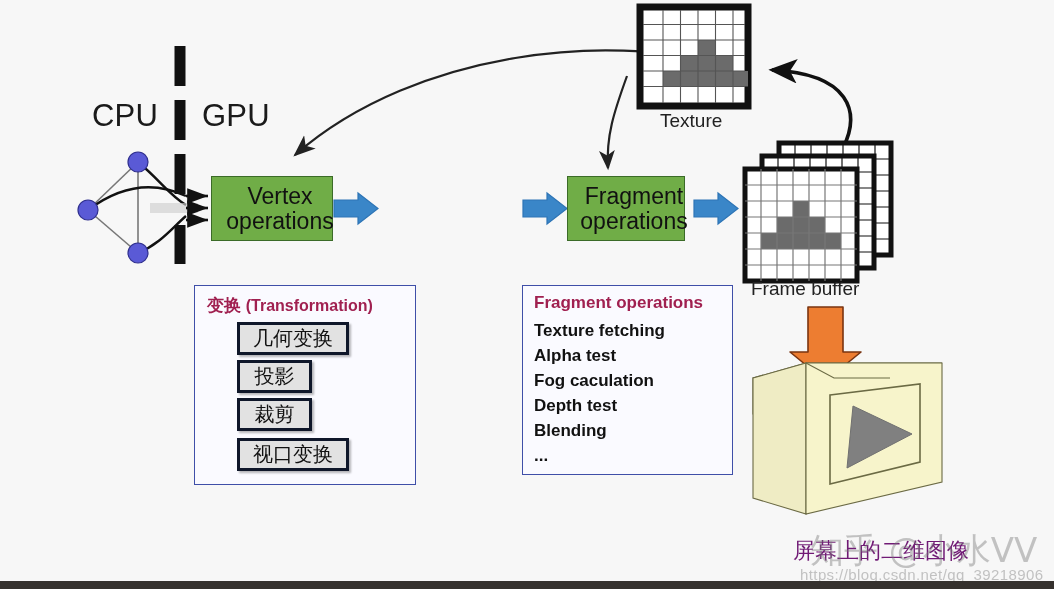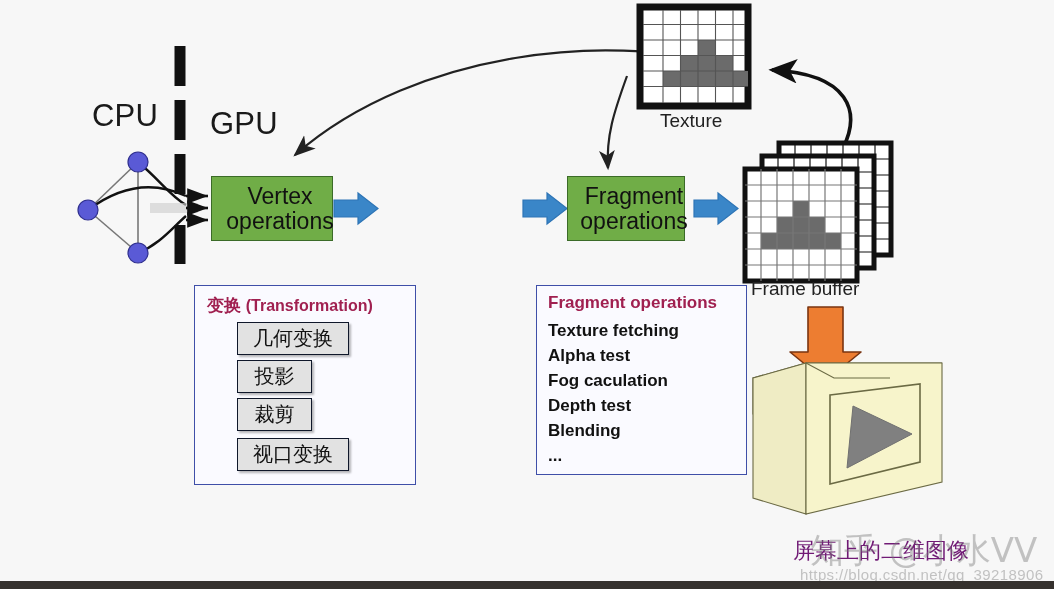--- a/index.html
+++ b/index.html
@@ -54,21 +54,21 @@
   }
   .panel-title .en{font-size:16px;}
   .frag-line{
     font-weight:bold;font-size:17px;color:#111;white-space:nowrap;
     line-height:25px;
   }
 
   
   .tbox{
     background:#e2e2e2;
-    border:1px solid #0f172a;
+    border:3px solid #0f172a;
     box-sizing:border-box;
     display:flex;align-items:center;justify-content:center;
     font-size:20px;color:#111;white-space:nowrap;
     box-shadow:1.5px 1.5px 2px rgba(0,0,0,.28);
   }
 
   
   .wm{
     color:rgba(120,120,120,.42);
     font-size:34px;white-space:nowrap;
@@ -260,21 +260,21 @@
 
     <g>
       <path d="M224,330 C208,334 206,349 215,356 C206,352 205,364 213,366 L206,374 L224,370 L212,362" fill="#e2703a" stroke="#8f3c10" stroke-width="1.2" stroke-linejoin="round"></path>
       <path d="M224,356 C208,360 206,375 215,382 C206,378 205,390 213,392 L206,400 L224,396 L212,388" fill="#e2703a" stroke="#8f3c10" stroke-width="1.2" stroke-linejoin="round"></path>
       <path d="M224,382 C208,386 206,401 215,408 C206,404 205,416 213,418 L206,426 L224,422 L212,414" fill="#e2703a" stroke="#8f3c10" stroke-width="1.2" stroke-linejoin="round"></path>
       <path d="M224,412 C208,416 206,431 215,438 C206,434 205,446 213,448 L206,456 L224,452 L212,444" fill="#e2703a" stroke="#8f3c10" stroke-width="1.2" stroke-linejoin="round"></path>
     </g>
   </svg>
 
   <div class="abs cpu-label" style="left:92px;top:98px;">CPU</div>
-  <div class="abs gpu-label" style="left:210px;top:98px;margin-top:8px;">GPU</div>
+  <div class="abs gpu-label" style="left:202px;top:98px;">GPU</div>
 
   <div class="abs greenbox" style="left:211px;top:176px;width:122px;height:65px;">
     <div class="node-text">
       <div>Vertex</div>
       <div>operations</div>
     </div>
   </div>
 
 
   <div class="abs greenbox" style="left:567px;top:176px;width:118px;height:65px;">
@@ -292,21 +292,21 @@
     <div class="panel-title" style="position:absolute;left:12px;top:8px;">
       <span>变换</span>
       <span class="en">(Transformation)</span>
     </div>
   </div>
   <div class="abs tbox" style="left:237px;top:322px;width:112px;height:33px;">几何变换</div>
   <div class="abs tbox" style="left:237px;top:360px;width:75px;height:33px;">投影</div>
   <div class="abs tbox" style="left:237px;top:398px;width:75px;height:33px;">裁剪</div>
   <div class="abs tbox" style="left:237px;top:438px;width:112px;height:33px;">视口变换</div>
 
-  <div class="abs panel" style="left:522px;top:285px;width:211px;height:190px;margin-left:14px;">
+  <div class="abs panel" style="left:522px;top:285px;width:211px;height:190px;">
     <div class="panel-title" style="position:absolute;left:11px;top:7px;">Fragment operations</div>
     <div style="position:absolute;left:11px;top:32px;">
       <div class="frag-line">Texture fetching</div>
       <div class="frag-line">Alpha test</div>
       <div class="frag-line">Fog caculation</div>
       <div class="frag-line">Depth test</div>
       <div class="frag-line">Blending</div>
       <div class="frag-line">...</div>
     </div>
   </div>

